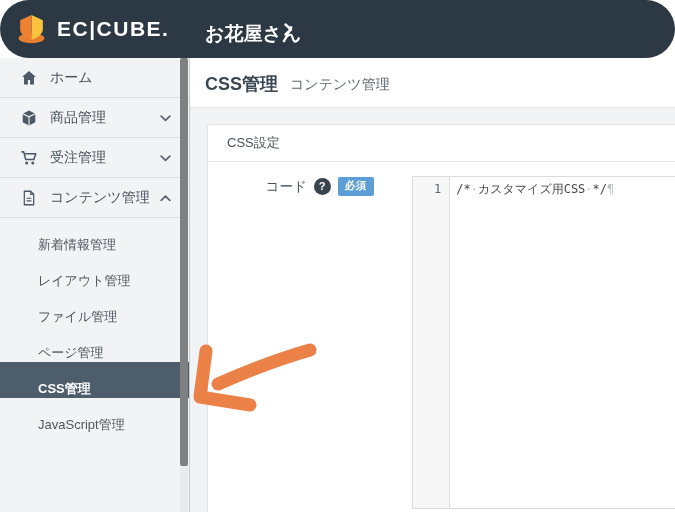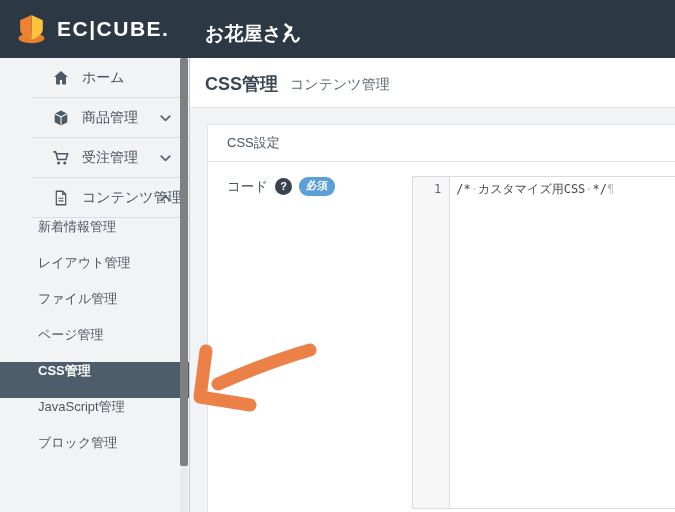--- a/index.html
+++ b/index.html
@@ -6,47 +6,47 @@
   html,body { width:675px; height:512px; overflow:hidden; }
   body {
     position:relative;
     font-family:"Liberation Sans","DejaVu Sans",sans-serif;
     background:#fff;
   }
 
   
   .header {
     position:absolute; top:0; left:0; width:675px; height:58px;
-    background:#2d3845; z-index:5;
+    background:#2d3845; z-index:5;border-radius:29px;
   }
   .logo { position:absolute; left:15px; top:12px; display:flex; align-items:center; cursor:pointer; }
   .logo-mark { width:33px; height:33px; margin-right:9px; }
   .logo-text {
     color:#fff; font-weight:bold; font-size:21px; letter-spacing:1.5px;
   }
   .shop-name {
     position:absolute; left:205px; top:21px;
     color:#fff; font-weight:bold; font-size:19px; cursor:pointer;
   }
   .header-chevron { position:absolute; left:284px; top:23px; cursor:pointer; }
 
   
   .sidebar {
     position:absolute; top:58px; left:0; width:190px; height:454px;
     background:#f2f3f5; border-right:1px solid #c9cdd1; z-index:4;
   }
   .nav-item {
     position:relative; height:40px; display:flex; align-items:center;
-    padding-left:20px; border-bottom:1px solid #d9dce0; cursor:pointer;margin-left:32px;
+    padding-left:20px; border-bottom:1px solid #d9dce0; cursor:pointer;
   }
   .nav-icon { width:18px; height:18px; margin-right:12px; flex:0 0 18px; }
   .nav-label { font-size:14px; color:#47525e; }
   .nav-chevron { position:absolute; right:18px; top:17px; }
   .subnav-item {
-    height:36px; display:flex; align-items:flex-start; padding-left:38px;
+    height:36px; display:flex; align-items:flex-end; padding-left:38px;
     font-size:13px; color:#4e5760; cursor:pointer;
   }
   .subnav-item.active { background:#4e5d6b; color:#fff; font-weight:bold; }
   .sb-track { position:absolute; top:0; right:1px; width:8px; height:454px; background:#e8eaec; }
   .sb-thumb { position:absolute; top:0; right:1px; width:8px; height:408px; background:#7f8082; border-radius:2px; cursor:pointer; }
 
   
   .main { position:absolute; left:190px; top:58px; width:485px; height:454px; background:#f1f3f5; }
   .title-bar {
     position:relative; height:50px; background:#fff; border-bottom:1px solid #e3e6e8;
@@ -57,29 +57,29 @@
   .content { position:absolute; top:50px; left:4px; width:485px; height:404px; }
   .card {
     position:absolute; left:13px; top:16px; width:640px; height:480px;
     background:#fff; border:1px solid #e2e5e8; border-radius:2px;
   }
   .card-header {
     height:37px; line-height:36px; padding-left:19px;
     border-bottom:1px solid #e5e7ea; font-size:13px; color:#47525c;
   }
   .card-body { display:flex; padding:14px 0 0 19px; }
-  .label-col { width:188px; display:flex; align-items:center; gap:7px; align-self:flex-start; padding-top:1px; }
+  .label-col { width:188px; display:flex; align-items:center; gap:7px; align-self:flex-start; padding-top:1px;justify-content:center; }
   .field-label { font-size:13.5px; color:#47525c; }
   .help-icon {
     width:17px; height:17px; border-radius:50%; background:#39434f;
     color:#fff; font-size:11px; font-weight:bold; text-align:center; line-height:17px; cursor:pointer;
   }
   .badge {
     background:#5b9fd6; color:#fff; font-size:10.5px; font-weight:bold;
-    padding:2px 7px 3px; border-radius:9px; letter-spacing:.5px;
+    padding:2px 7px 3px; border-radius:2px; letter-spacing:.5px;
   }
   .editor {
     width:440px; height:333px; border:1px solid #d9dcde; background:#fff;
     display:flex; font-family:"DejaVu Sans Mono","Liberation Mono",monospace;
     font-size:12px; line-height:18px; cursor:text;
   }
   .gutter {
     width:37px; background:#f7f7f7; border-right:1px solid #ddd;
     text-align:right; padding:3px 8px 0 0; color:#5f6672;
   }
@@ -167,23 +167,20 @@
         <span>ファイル管理</span>
       </div>
     <div class="subnav-item">
         <span>ページ管理</span>
       </div>
     <div class="subnav-item active">
         <span>CSS管理</span>
       </div>
     <div class="subnav-item">
         <span>JavaScript管理</span>
-      </div>
-    <div class="subnav-item">
-        <span>ブロック管理</span>
       </div>
   </div>
 
   <div class="sb-track"></div>
   <div class="sb-thumb"></div>
 </div>
 
 <div class="main">
   <div class="title-bar">
     <span class="page-title">CSS管理</span>

